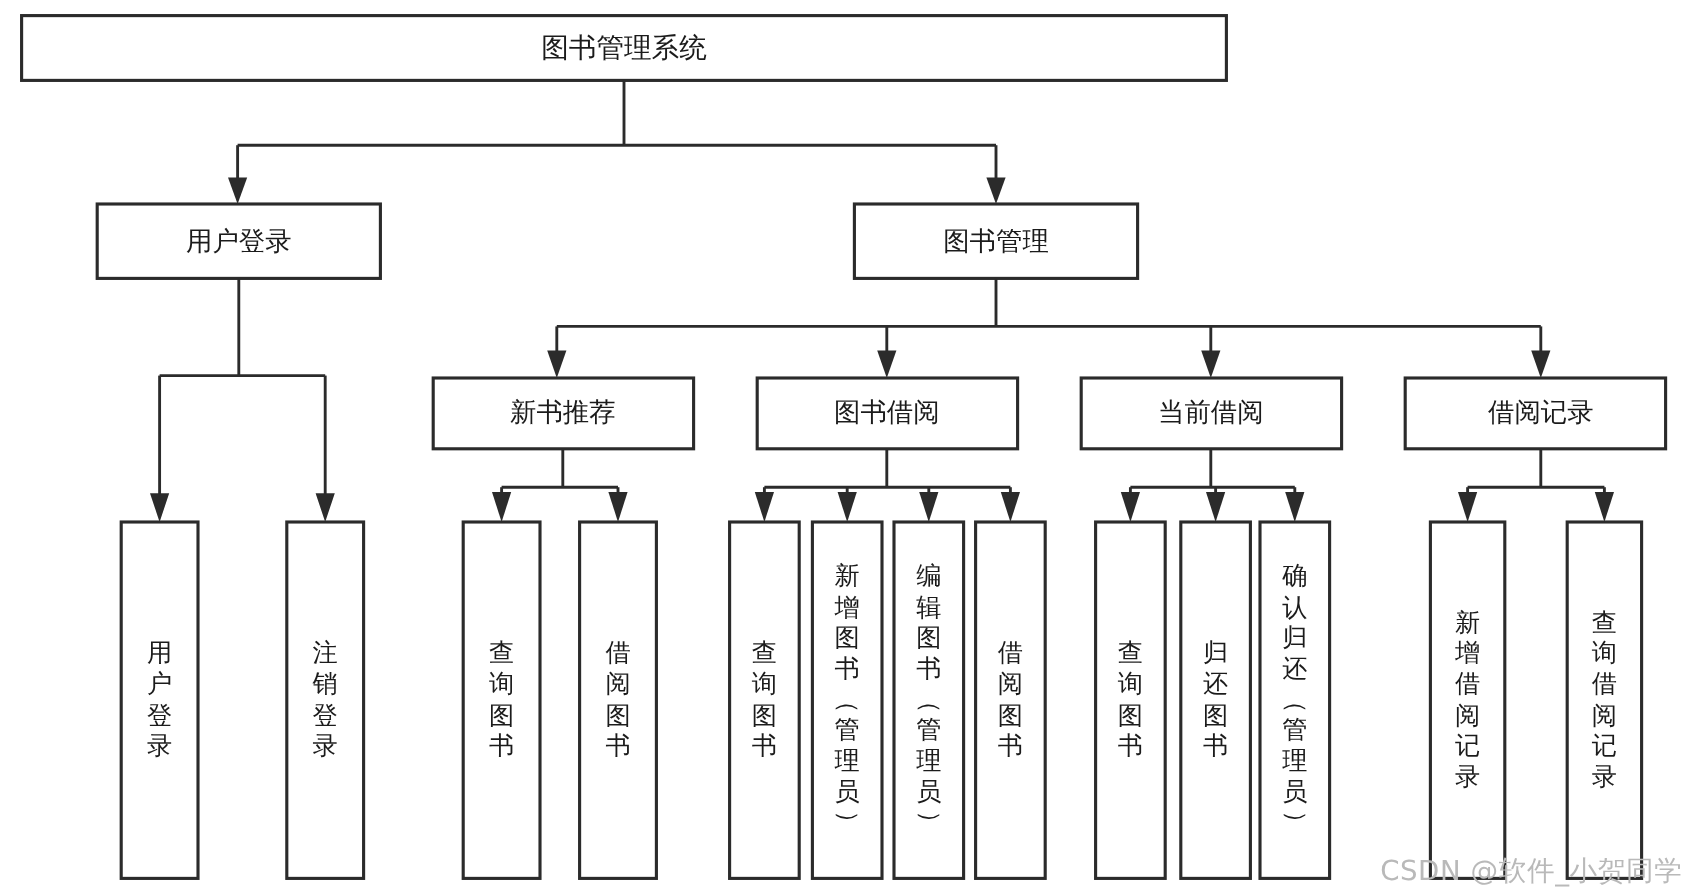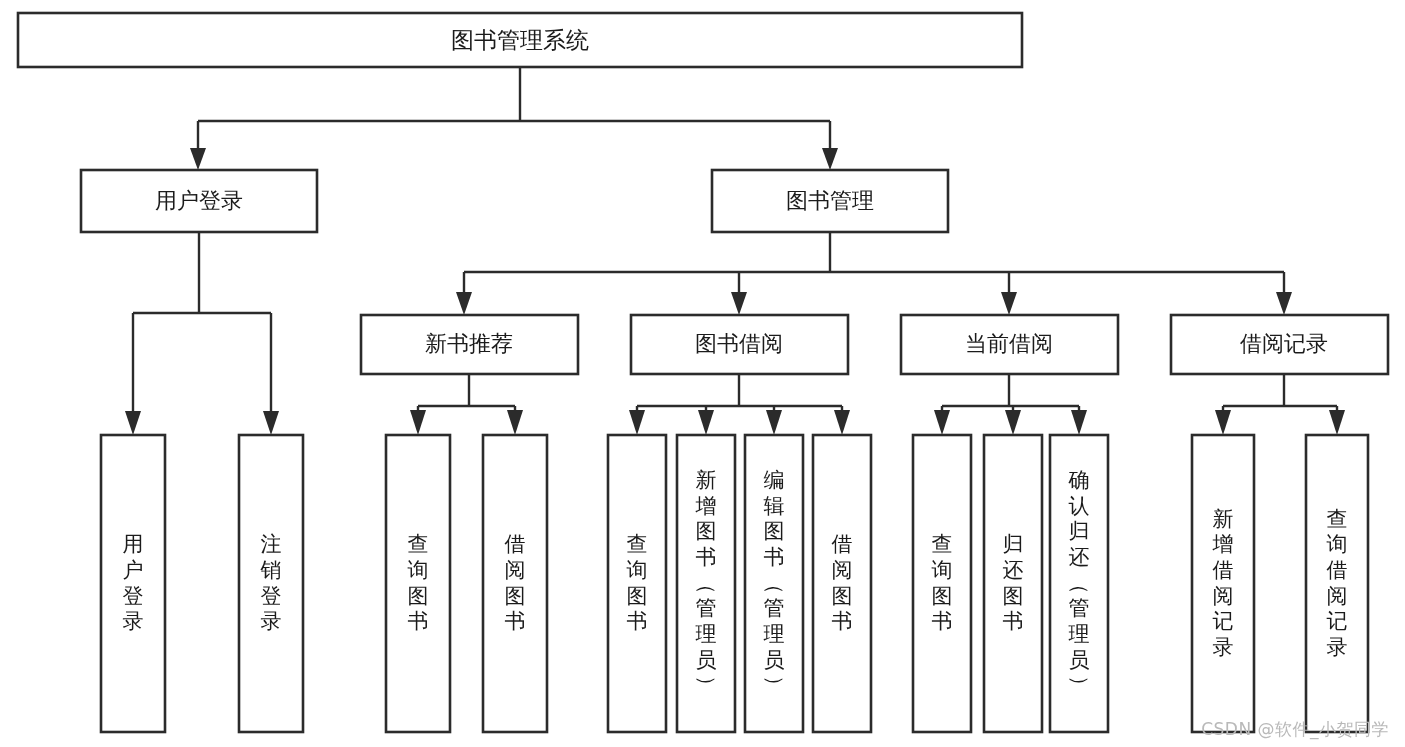--- a/index.html
+++ b/index.html
@@ -48,24 +48,24 @@
     stroke-width: 2.4;
     fill: none;
     stroke-linecap: butt;
   }
   .arrow-head {
     fill: #2b2b2b;
     stroke: none;
   }
   .watermark {
     position: absolute;
-    right: 16px;
+    right: 3px;
     bottom: 6px;
     color: #b9b9b9;
-    font-size: 17px;
+    font-size: 23px;
     font-family: "DejaVu Sans", "Liberation Sans", sans-serif;
     letter-spacing: 0.5px;
     white-space: nowrap;
     user-select: none;
   }
 </style>
 </head>
 <body>
 
 <div id="diagram-root">

